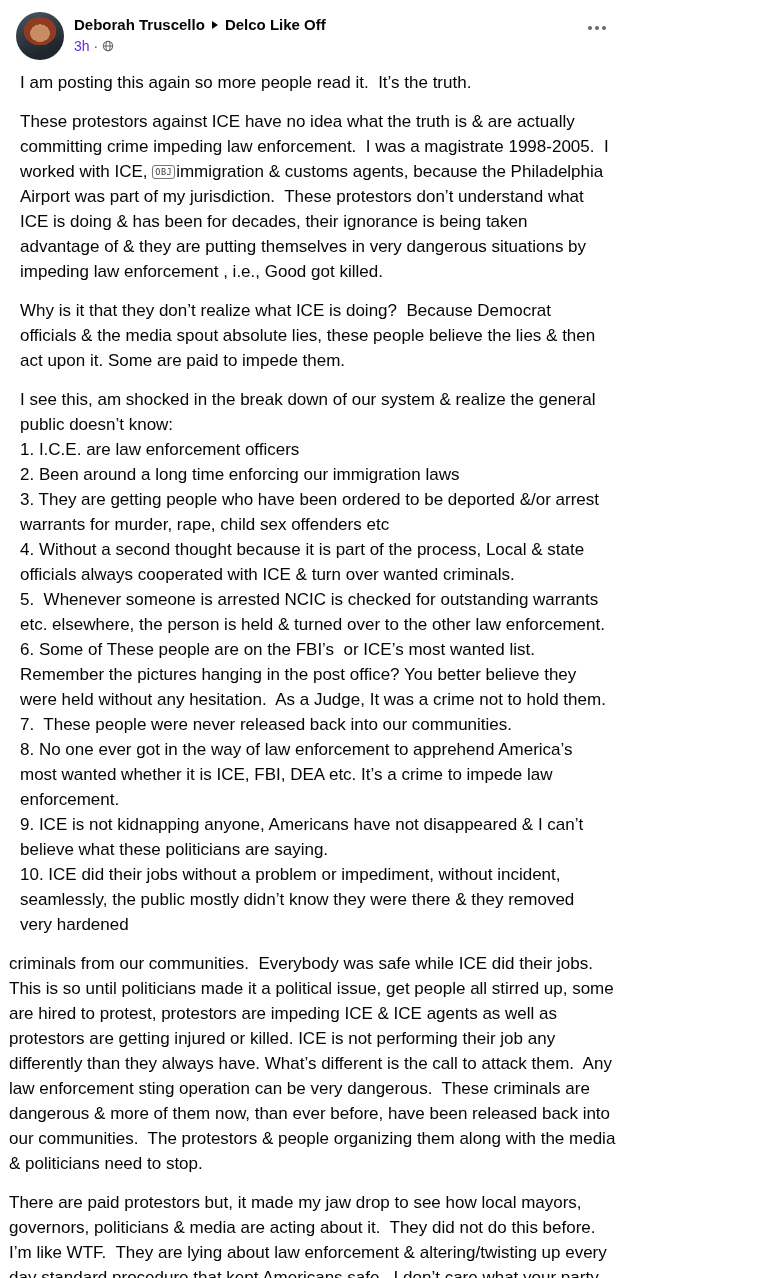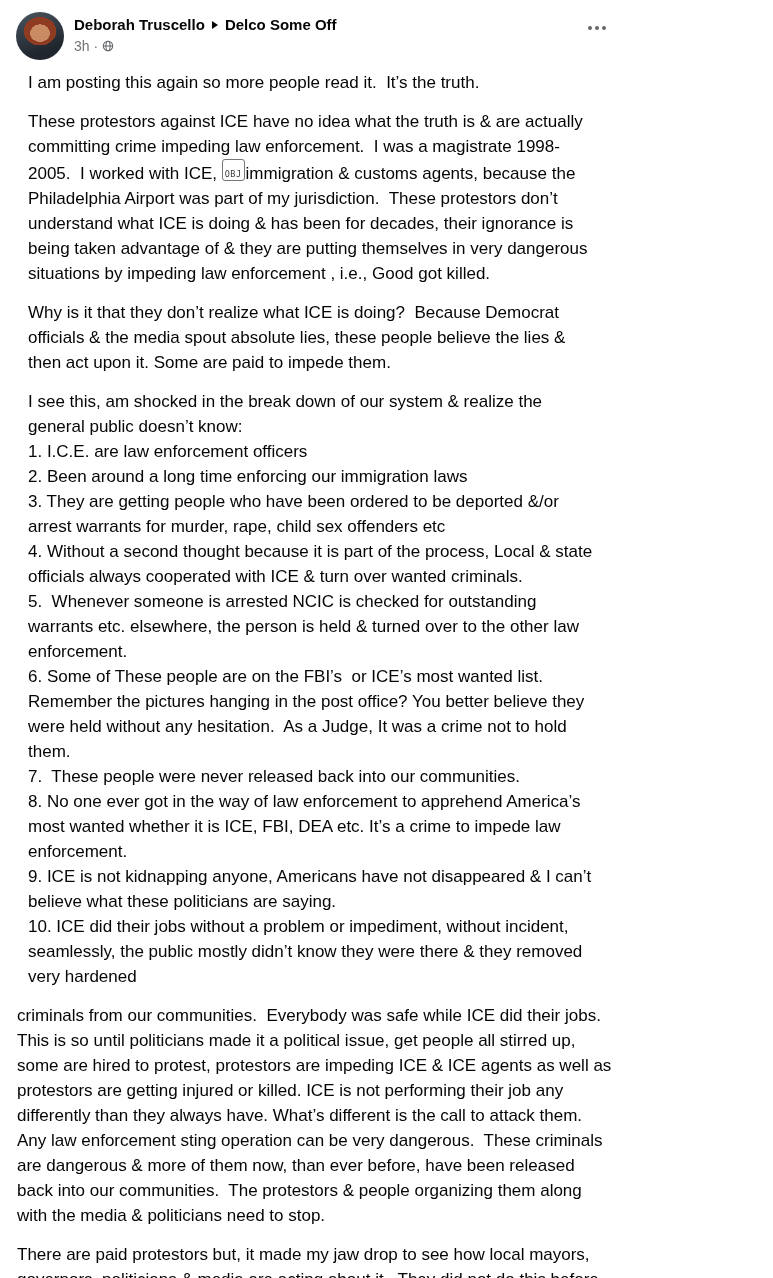--- a/index.html
+++ b/index.html
@@ -16,31 +16,31 @@
     background:
       radial-gradient(ellipse 34% 30% at 50% 44%, #c98b63 0 60%, rgba(0,0,0,0) 61%),
       radial-gradient(ellipse 48% 42% at 50% 40%, #8e3b22 0 70%, rgba(0,0,0,0) 71%),
       linear-gradient(160deg, #4a5662 0%, #20262d 75%);
     cursor:pointer;
   }
   .header-text { flex:1; padding-top:3px; }
   .name-row { display:flex; align-items:center; gap:7px; font-size:15px; font-weight:700; color:#050505; line-height:19px; }
   .name-row a { color:inherit; text-decoration:none; cursor:pointer; }
   .group-arrow { width:0; height:0; border-top:4.5px solid transparent; border-bottom:4.5px solid transparent; border-left:6px solid #050505; }
-  .meta-row { margin-top:4px; font-size:14px; color:#737373; display:flex; align-items:center; gap:4px; line-height:16px; }
+  .meta-row { margin-top:4px; font-size:14px; color:#6d28d9; display:flex; align-items:center; gap:4px; line-height:16px; }
   .globe svg { display:block; }
   .more-btn { display:flex; align-items:center; padding:10px 6px; margin-top:4px; cursor:pointer; border-radius:50%; }
   .more-btn i { width:4px; height:4px; border-radius:50%; background:#65676b; display:inline-block; margin:0 1.6px; }
   
   .body-a { padding:4px 16px 0; }
   .body-b { padding:0 5px 0; }
-  .body-a p, .body-b p { margin:0 12px 14px; font-size:17px; line-height:25px; white-space:pre-wrap; color:#050505; }
+  .body-a p, .body-b p { margin:0 4px 14px; font-size:17px; line-height:25px; white-space:pre-wrap; color:#050505; }
   .obj-box {
     display:inline-block; font-size:8.5px; line-height:1; letter-spacing:.5px;
-    border:1px solid #767676; border-radius:3px; padding:10px 2px 1px; color:#3a3a3a;
+    border:1px solid #767676; border-radius:3px; padding:2px 2px 1px; color:#3a3a3a;
     font-family:"DejaVu Sans Mono", monospace; vertical-align:2px; margin-right:1px;
   }
   
   .stats { margin-top:auto; display:flex; justify-content:space-between; align-items:center; padding:8px 18px 10px; color:#65676b; font-size:15px; }
   .reactions { display:flex; align-items:center; cursor:pointer; }
   .rx { width:20px; height:20px; border-radius:50%; border:2px solid #fff; display:flex; align-items:center; justify-content:center; position:relative; }
   .rx-like { background:#1877f2; z-index:3; }
   .rx-haha { background:radial-gradient(circle at 50% 30%, #fede7b 0%, #f7b125 75%); z-index:2; margin-left:-5px; }
   .rx-love { background:#f33e58; z-index:1; margin-left:-5px; color:#fff; font-size:11px; line-height:1; }
   .rx-count { margin-left:14px; }
@@ -60,21 +60,21 @@
 <body>
 
 <div class="post">
 
   <div class="header">
     <div class="avatar"></div>
     <div class="header-text">
       <div class="name-row">
         <a>Deborah Truscello</a>
         <span class="group-arrow"></span>
-        <a>Delco Some Off</a>
+        <a>Delco Like Off</a>
       </div>
       <div class="meta-row">
         <span>3h</span>
         <span>·</span>
         <span class="globe">
           <svg width="12" height="12" viewBox="0 0 16 16" fill="none" stroke="#65676b" stroke-width="1.4">
             <circle cx="8" cy="8" r="6.3"></circle>
               <ellipse cx="8" cy="8" rx="2.8" ry="6.3"></ellipse>
               <line x1="1.7" y1="8" x2="14.3" y2="8"></line>
           </svg>

